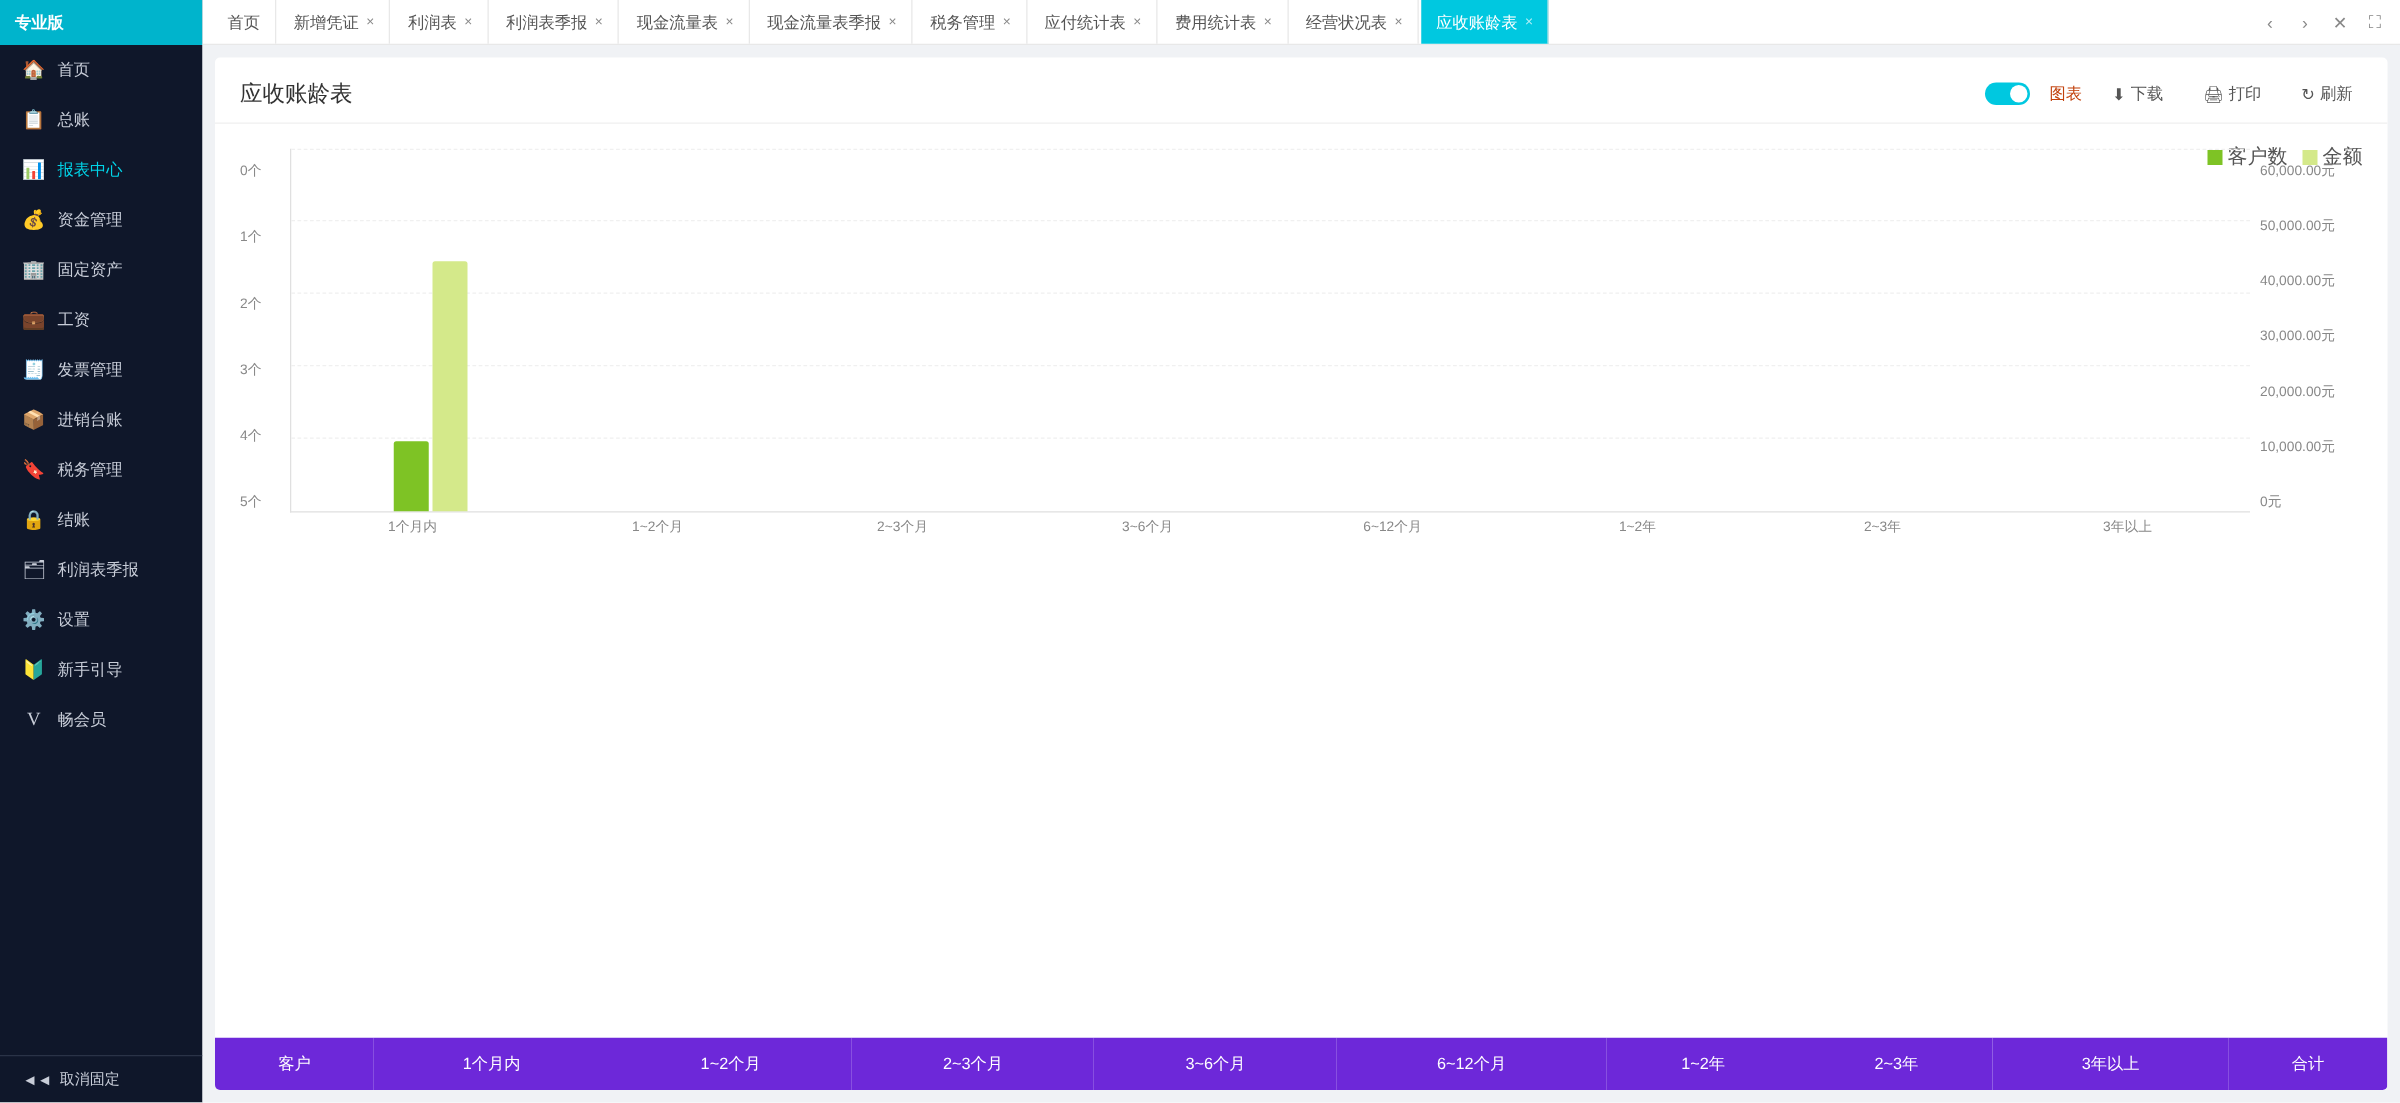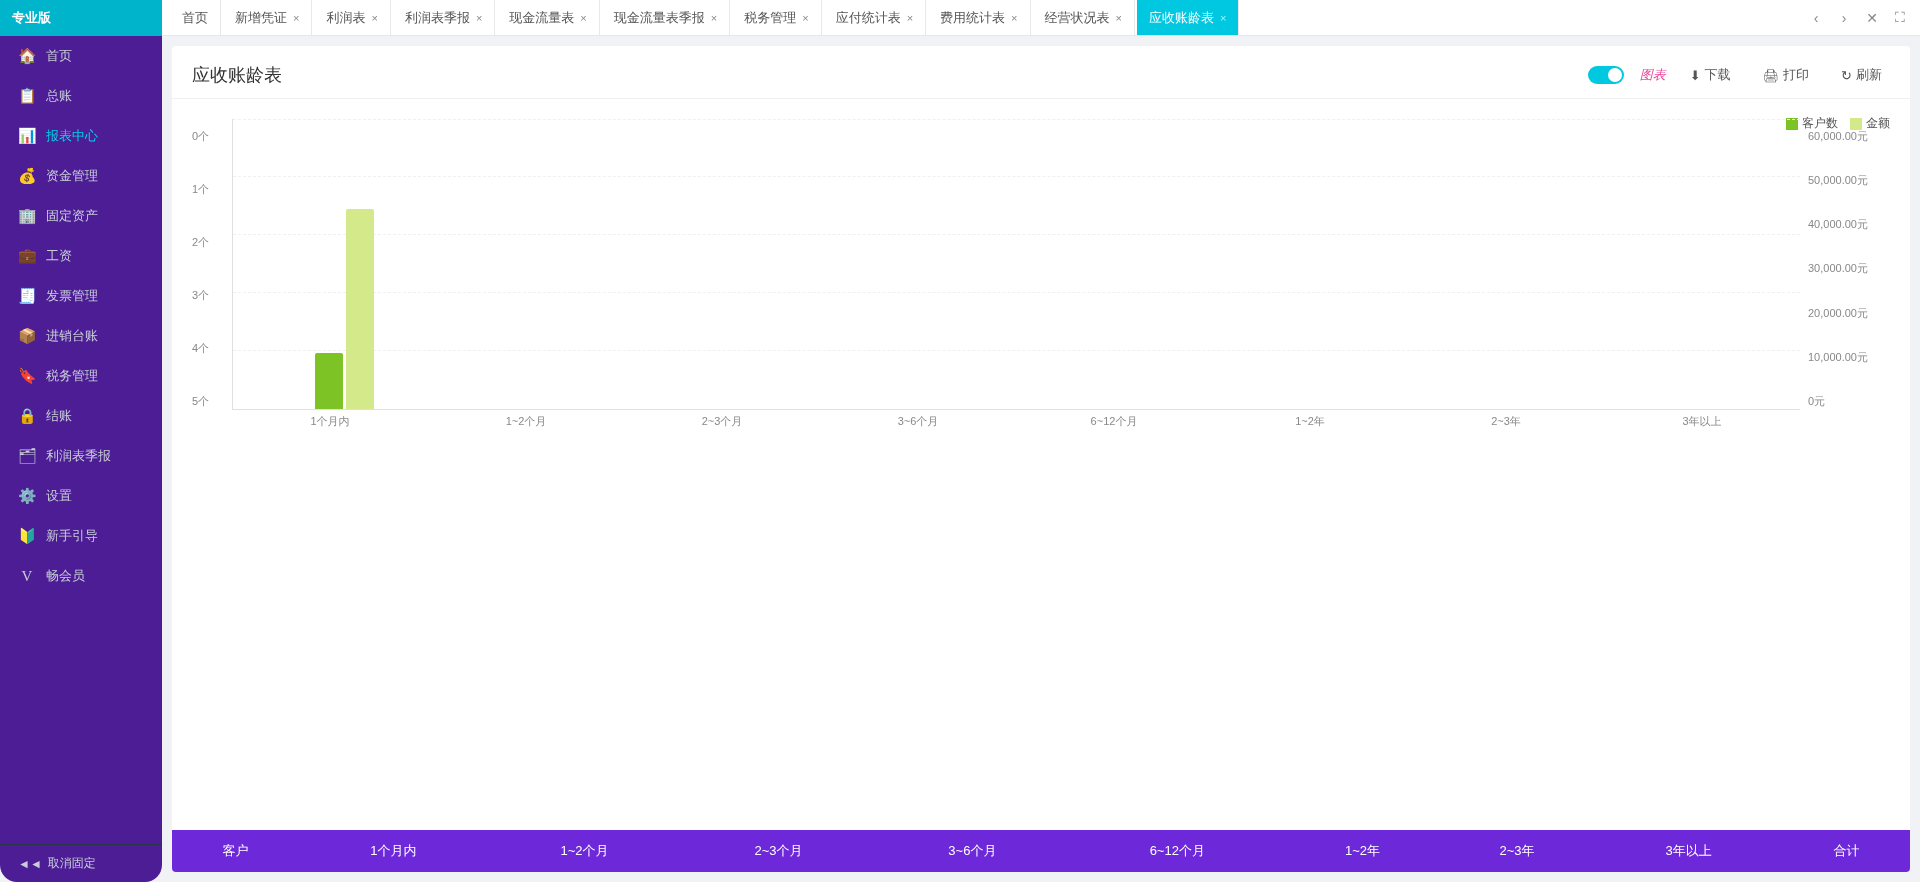--- a/index.html
+++ b/index.html
@@ -2,26 +2,25 @@
 <html><head>
   <meta charset="utf-8">
   <style>
     * { box-sizing: border-box; margin: 0; padding: 0; }
     body { font-family: 'Microsoft YaHei', Arial, sans-serif; font-size: 13px; background: #f0f2f5; display: flex; height: 882px; overflow: hidden; }
 
     
     .sidebar {
       width: 162px;
       min-width: 162px;
-      background: #4c1d95;
+      background: #0f172a;
       color: #c8cdd8;
       display: flex;
       flex-direction: column;
       height: 100%;
-      border-radius: 17px;
     }
     .sidebar-logo {
       background: #00b4cc;
       height: 36px;
       display: flex;
       align-items: center;
       padding: 0 12px;
       color: white;
       font-weight: bold;
       font-size: 13px;
@@ -126,22 +125,21 @@
       margin-left: auto;
       display: flex;
       align-items: center;
       gap: 16px;
     }
     .toggle-switch {
       display: flex;
       align-items: center;
       gap: 16px;
       font-size: 13px;
-      color: #ec4899;
-      font-style: italic;
+      color: #c2410c;
     }
     .toggle {
       width: 36px;
       height: 18px;
       background: #00c8e0;
       border-radius: 9px;
       position: relative;
       cursor: pointer;
     }
     .toggle::after {
@@ -177,21 +175,21 @@
       color: #666;
       margin-bottom: 10px;
     }
     .chart-legend {
       position: absolute;
       top: 16px;
       right: 20px;
       display: flex;
       align-items: center;
       gap: 12px;
-      font-size: 12px;
+      font-size: 16px;
       color: #555;
     }
     .legend-item {
       display: flex;
       align-items: center;
       gap: 4px;
     }
     .legend-dot {
       width: 12px;
       height: 12px;

